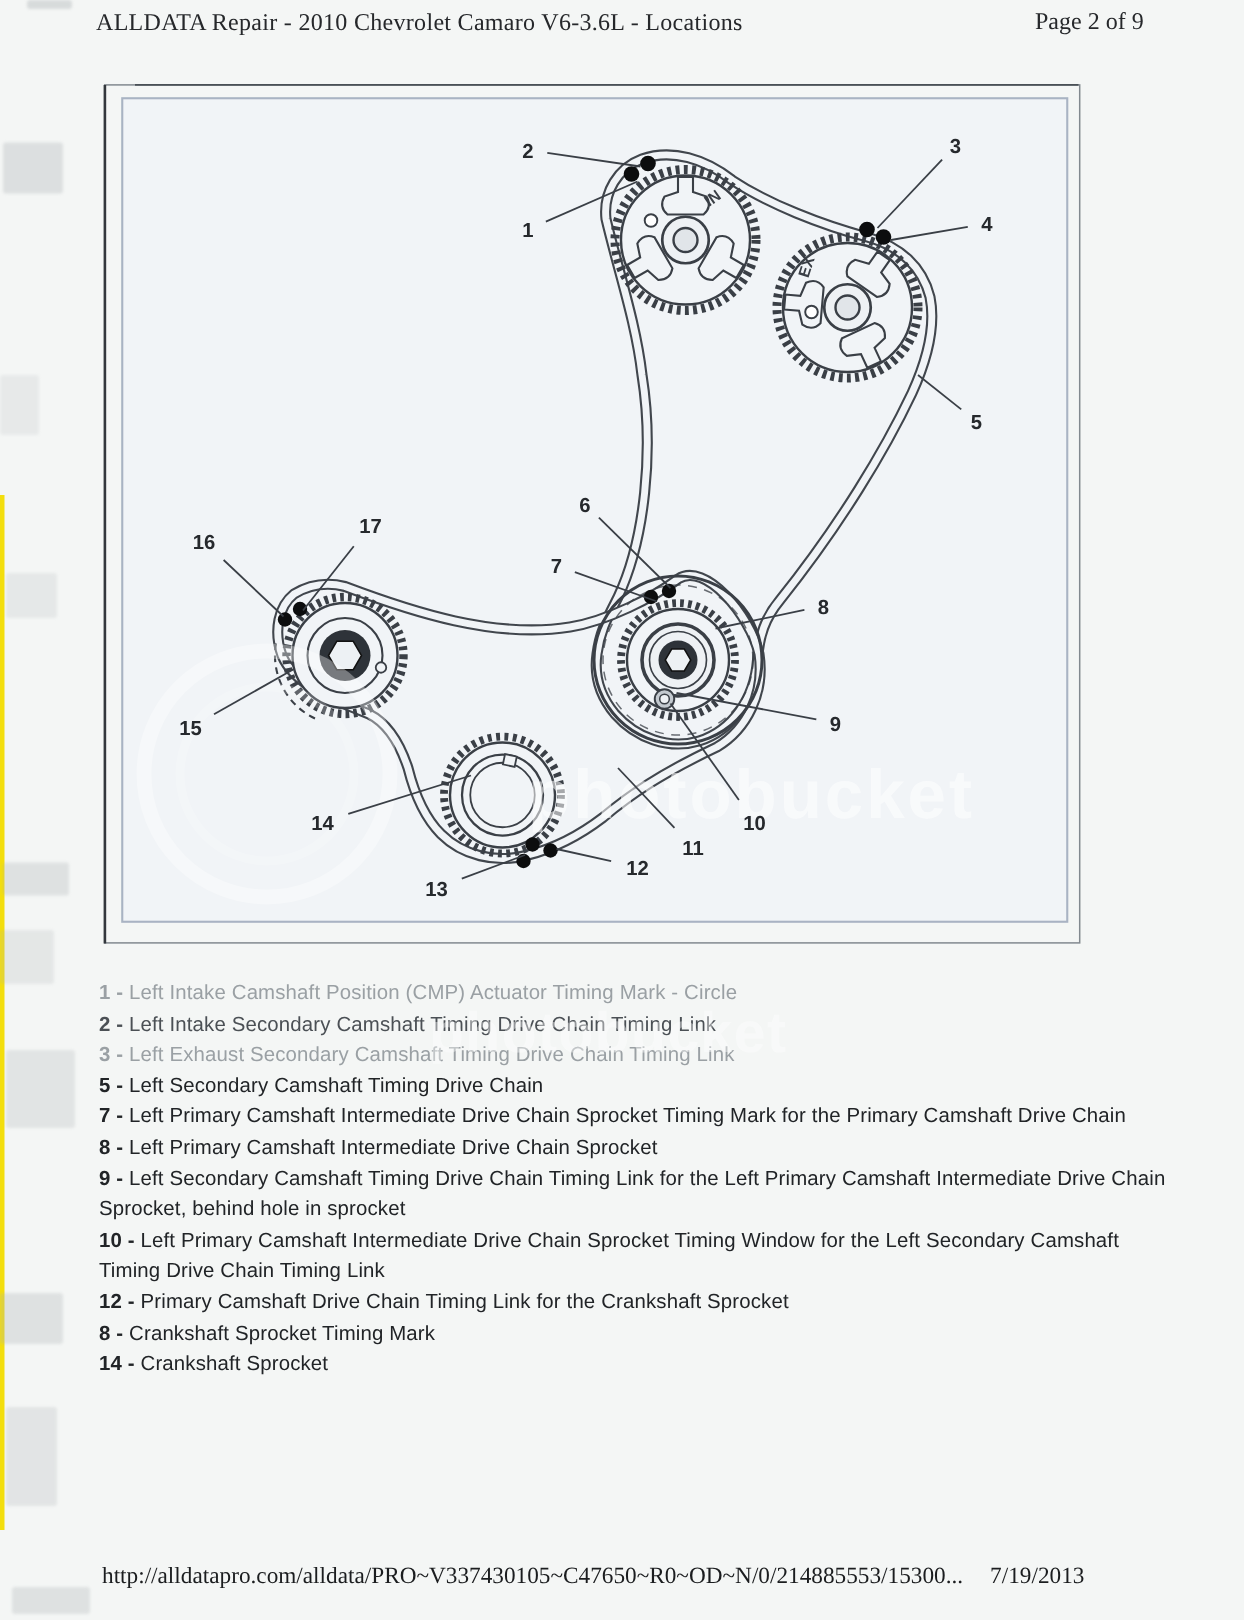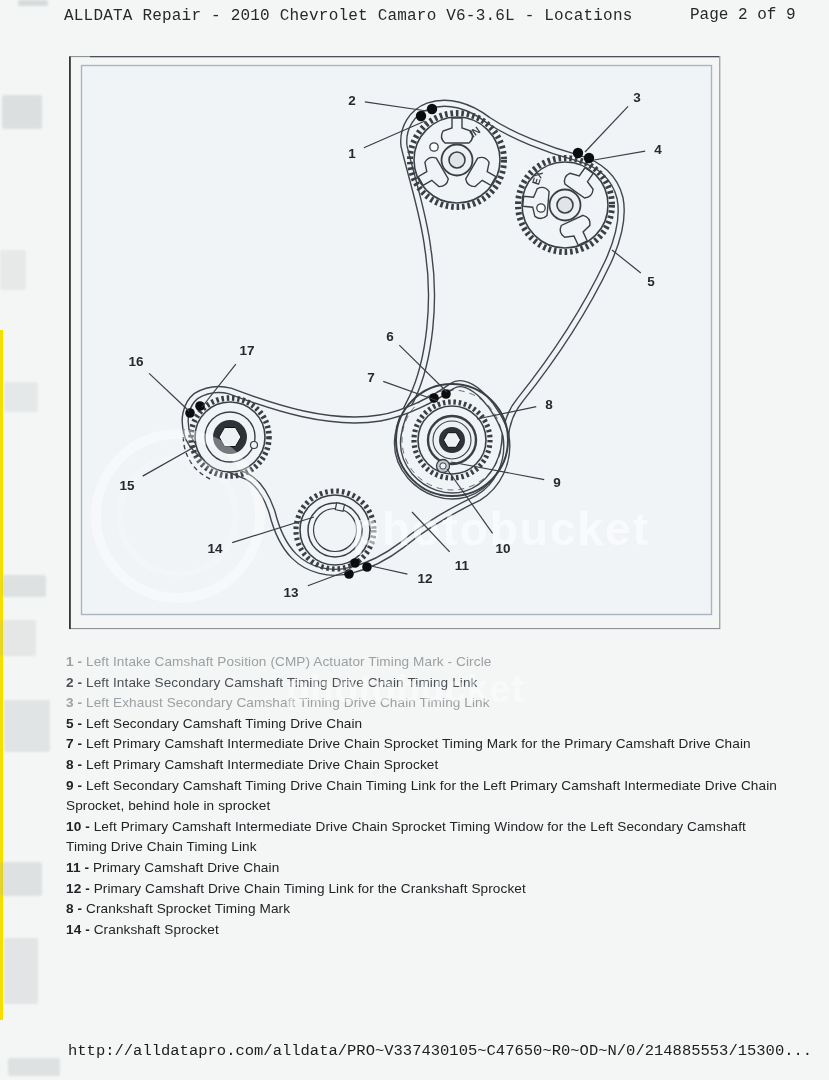--- a/index.html
+++ b/index.html
@@ -1,21 +1,21 @@
 <!DOCTYPE html>
 <html><head>
 <meta charset="utf-8">
 <style>
   html,body{margin:0;padding:0}
   body{
     width:829px;height:1080px;position:relative;overflow:hidden;
     background:#f4f6f5;
     font-family:"Liberation Sans",sans-serif;
   }
-  .serif{font-family:Liberation Mono, monospace}
+  .serif{font-family:Liberation Serif, serif}
 
   
   .hdr-title{position:absolute;left:64px;top:7px;font-size:16px;color:#26282b;letter-spacing:.2px}
   .hdr-page{position:absolute;left:690px;top:6px;font-size:16px;color:#26282b}
 
   
   .diagram-wrap{position:absolute;left:69px;top:56px;width:652px;height:574px}
   .leader{stroke:#3a3f46;stroke-width:1.2;fill:none}
   .callout-num{font-family:"Liberation Sans",sans-serif;font-weight:bold;font-size:13.5px;fill:#26292d;text-anchor:middle}
   .cam-label{font-family:"Liberation Sans",sans-serif;font-weight:bold;font-size:10.5px;fill:#3a3f46;text-anchor:middle}
@@ -212,21 +212,20 @@
 
 <ul class="legend">
     <li class="tone-muted"><span class="num">1 - </span>Left Intake Camshaft Position (CMP) Actuator Timing Mark - Circle</li>
     <li class="tone-mid"><span class="num">2 - </span>Left Intake Secondary Camshaft Timing Drive Chain Timing Link</li>
     <li class="tone-muted"><span class="num">3 - </span>Left Exhaust Secondary Camshaft Timing Drive Chain Timing Link</li>
     <li class="tone-dark"><span class="num">5 - </span>Left Secondary Camshaft Timing Drive Chain</li>
     <li class="tone-dark"><span class="num">7 - </span>Left Primary Camshaft Intermediate Drive Chain Sprocket Timing Mark for the Primary Camshaft Drive Chain</li>
     <li class="tone-dark"><span class="num">8 - </span>Left Primary Camshaft Intermediate Drive Chain Sprocket</li>
     <li class="tone-dark"><span class="num">9 - </span>Left Secondary Camshaft Timing Drive Chain Timing Link for the Left Primary Camshaft Intermediate Drive Chain Sprocket, behind hole in sprocket</li>
     <li class="tone-dark"><span class="num">10 - </span>Left Primary Camshaft Intermediate Drive Chain Sprocket Timing Window for the Left Secondary Camshaft Timing Drive Chain Timing Link</li>
-    <li class="tone-dark"><span class="num">11 - </span>Primary Camshaft Drive Chain</li>
     <li class="tone-dark"><span class="num">12 - </span>Primary Camshaft Drive Chain Timing Link for the Crankshaft Sprocket</li>
     <li class="tone-dark"><span class="num">8 - </span>Crankshaft Sprocket Timing Mark</li>
     <li class="tone-dark"><span class="num">14 - </span>Crankshaft Sprocket</li>
   </ul>
 <div class="legend-watermark">photobucket</div>
 
 <div class="footer serif">
   <span>http://alldatapro.com/alldata/PRO~V337430105~C47650~R0~OD~N/0/214885553/15300...</span><span class="date">7/19/2013</span>
 </div>
 

